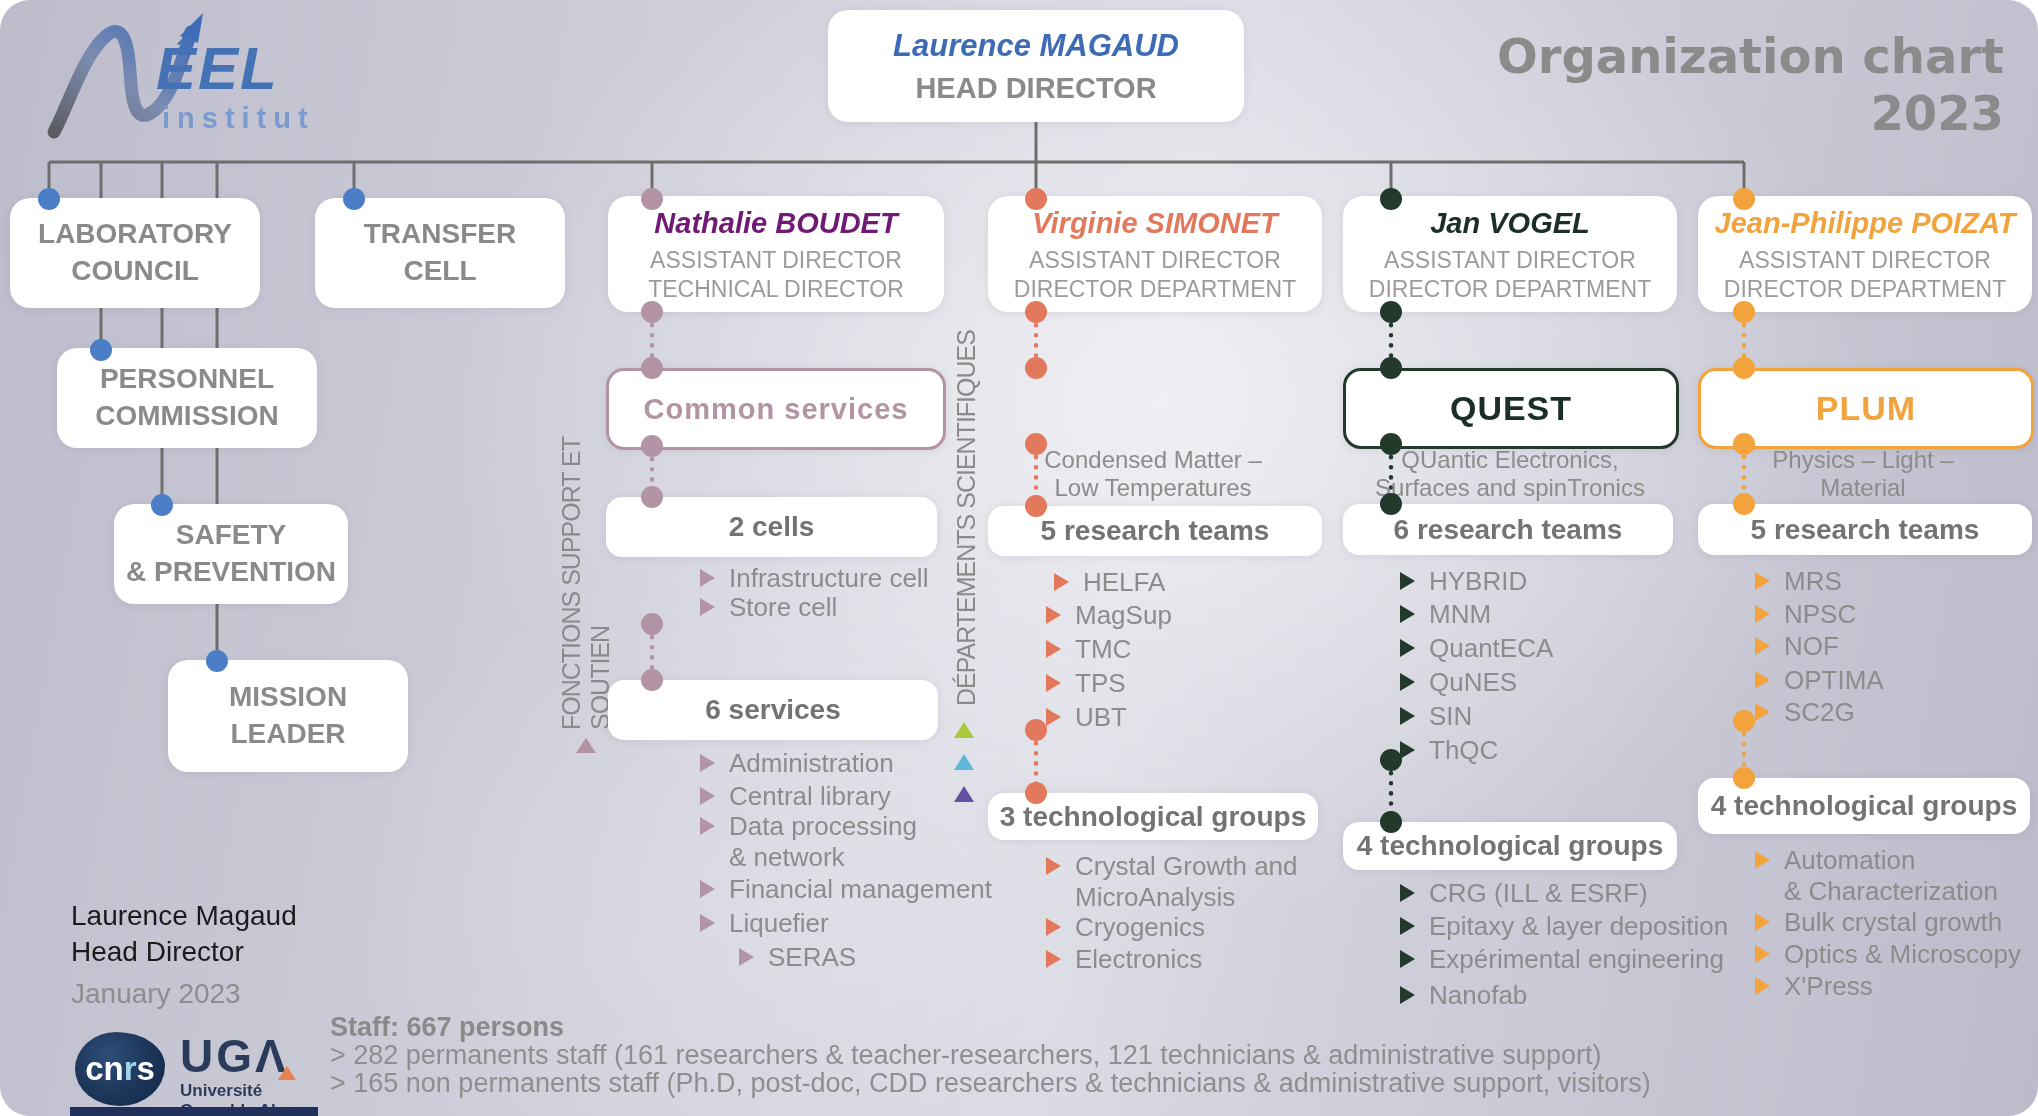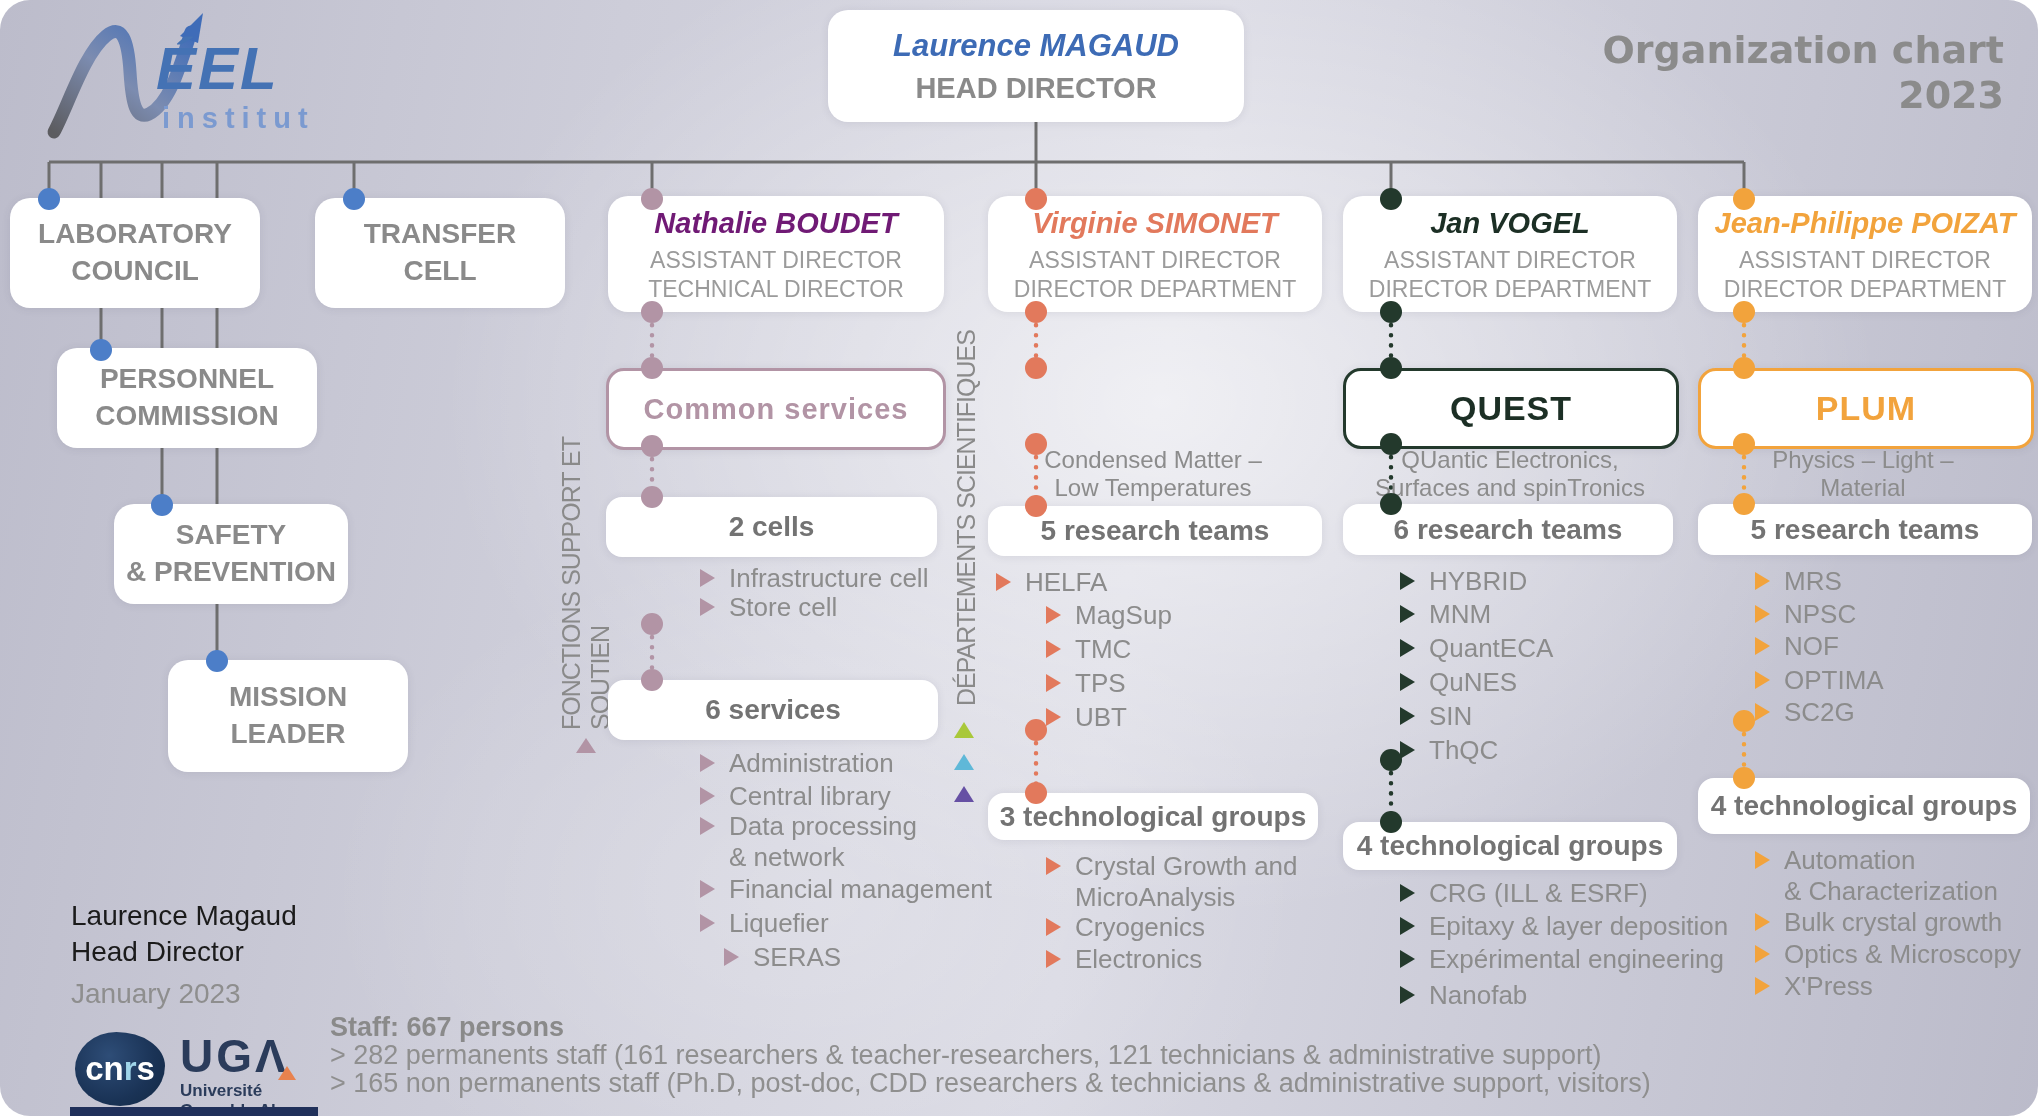--- a/index.html
+++ b/index.html
@@ -30,21 +30,21 @@
   .tri{width:0;height:0;border-top:9px solid transparent;border-bottom:9px solid transparent;
        border-left:15px solid #999;margin-top:6px;flex:0 0 auto;}
   .c-support .tri{border-left-color:#b294a5;}
   .c-mcbt .tri{border-left-color:#e2795c;}
   .c-quest .tri{border-left-color:#23392c;}
   .c-plum .tri{border-left-color:#f2a33c;}
   .up{width:0;height:0;border-left:10px solid transparent;border-right:10px solid transparent;}
   .vlabel{position:absolute;z-index:2;writing-mode:vertical-rl;transform:rotate(180deg);
           color:#8a8a8a;font-size:25px;letter-spacing:-1px;display:flex;align-items:center;justify-content:center;}
   .title{position:absolute;right:34px;top:28px;width:900px;text-align:right;z-index:2;
-         color:#8b8b8b;font-weight:bold;font-size:38px;line-height:1.18;font-family:"DejaVu Sans",sans-serif;letter-spacing:0px;}
+         color:#8b8b8b;font-weight:bold;font-size:48px;line-height:1.18;font-family:"DejaVu Sans",sans-serif;letter-spacing:0px;}
   .sig{position:absolute;z-index:2;font-size:28px;line-height:1.0;}
   .staff{position:absolute;z-index:2;font-size:27px;color:#8f8f8f;line-height:1.0;}
   .logo-eel{position:absolute;left:116px;top:24px;font-size:60px;font-weight:bold;font-style:italic;color:#4472b4;letter-spacing:2px;}
   .logo-sub{position:absolute;left:122px;top:92px;font-size:29px;font-weight:600;color:#7b9ad0;letter-spacing:7px;}
   .cnrs{position:absolute;left:75px;top:1032px;width:90px;height:74px;z-index:2;
         background:radial-gradient(circle at 38% 32%, #2e4d77 0%, #1a3356 60%, #122843 100%);
         border-radius:46% 54% 50% 50%/50% 46% 54% 50%;display:flex;align-items:center;justify-content:center;}
   .cnrs span{font-size:33px;font-weight:bold;color:#fff;letter-spacing:0px;}
   .cnrs .lt{color:#9fd4e8;}
   .uga{position:absolute;left:180px;top:1036px;z-index:2;color:#2b3c5b;}
@@ -188,36 +188,36 @@
 &amp; network</span>
   </div>
   <div class="item c-support" style="left:700px;top:874px;">
     <span class="tri"></span>
     <span class="lbl">Financial management</span>
   </div>
   <div class="item c-support" style="left:700px;top:908px;">
     <span class="tri"></span>
     <span class="lbl">Liquefier</span>
   </div>
-  <div class="item c-support" style="left:724px;top:942px;justify-content:flex-end;">
+  <div class="item c-support" style="left:739px;top:942px;justify-content:flex-end;">
     <span class="tri"></span>
     <span class="lbl">SERAS</span>
   </div>
 
   <div class="box dirbox" style="left:988px;top:196px;width:334px;height:114px;">
     <div class="dirname" style="color:#e2795c;">Virginie SIMONET</div>
     <div class="dirroles">ASSISTANT DIRECTOR
 DIRECTOR DEPARTMENT</div>
   </div>
   <div class="subtitle" style="left:988px;top:446px;width:330px;">Condensed Matter –
 Low Temperatures</div>
   <div class="shdr" style="left:988px;top:506px;width:334px;height:50px;">
     <span>5 research teams</span>
   </div>
-  <div class="item c-mcbt" style="left:996px;top:567px;justify-content:flex-end;">
+  <div class="item c-mcbt" style="left:1054px;top:567px;justify-content:flex-end;">
       <span class="tri"></span>
       <span class="lbl">HELFA</span>
     </div>
   <div class="item c-mcbt" style="left:1046px;top:600px;">
       <span class="tri"></span>
       <span class="lbl">MagSup</span>
     </div>
   <div class="item c-mcbt" style="left:1046px;top:634px;">
       <span class="tri"></span>
       <span class="lbl">TMC</span>

